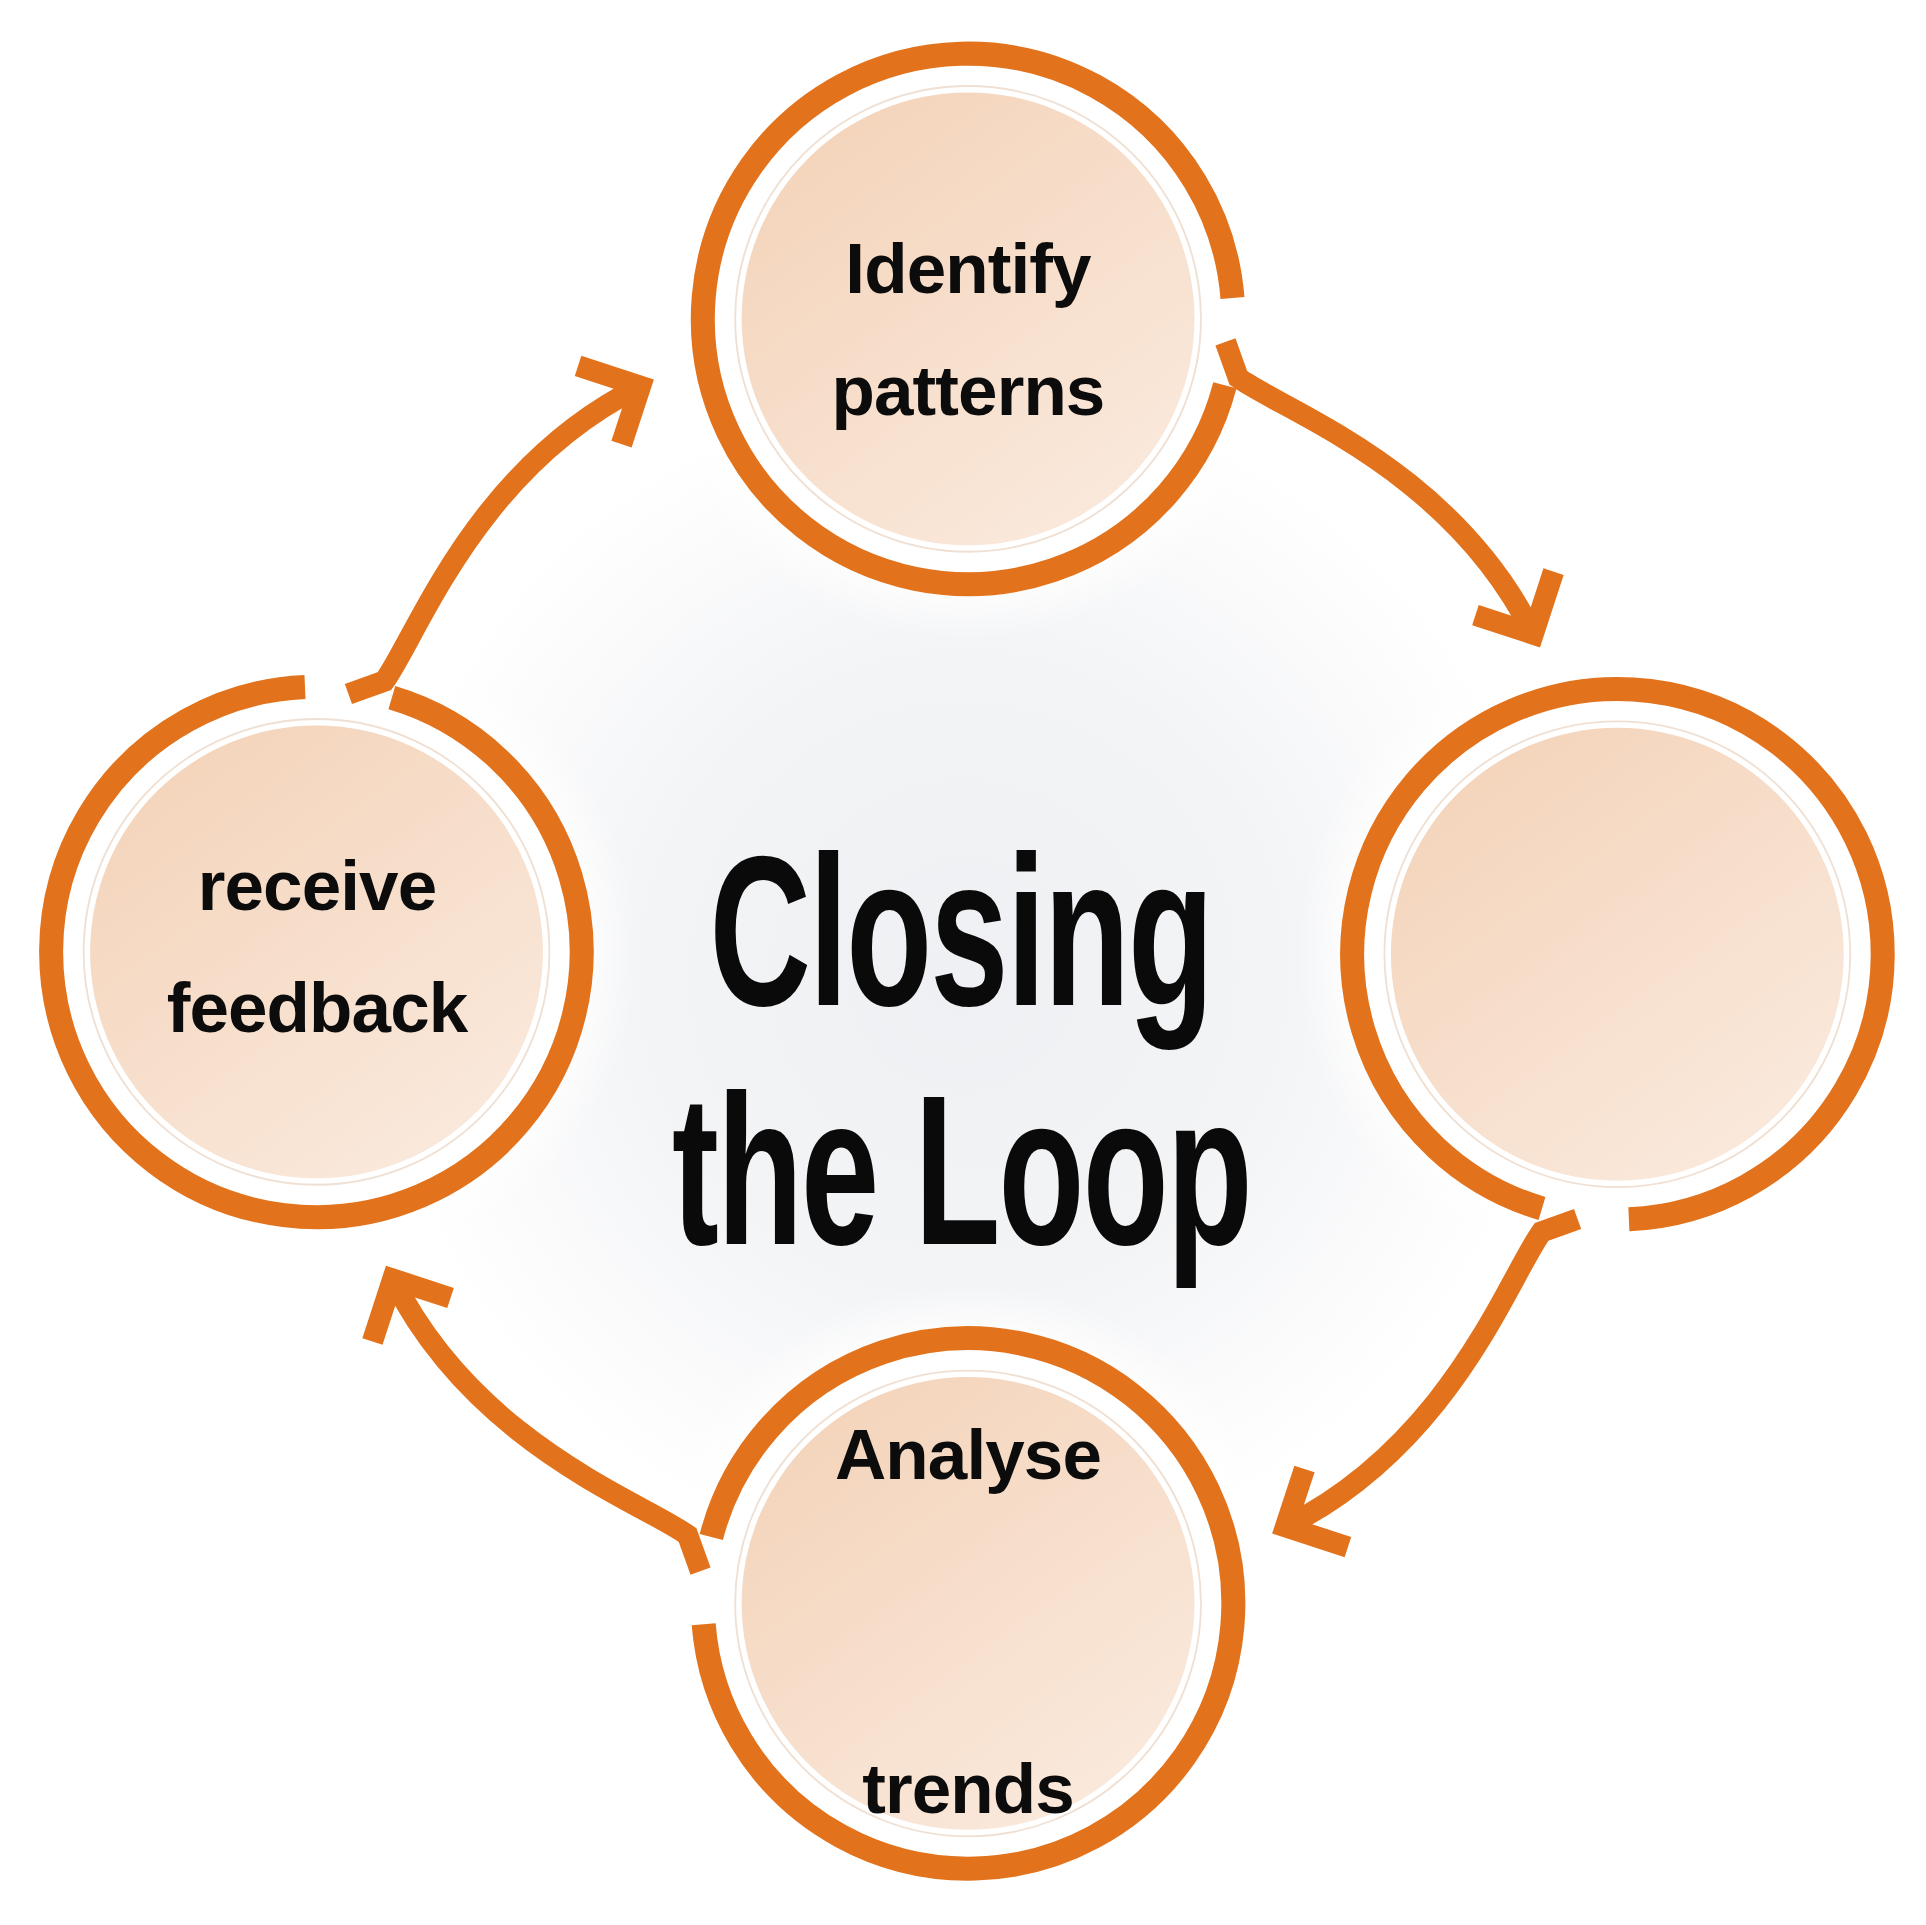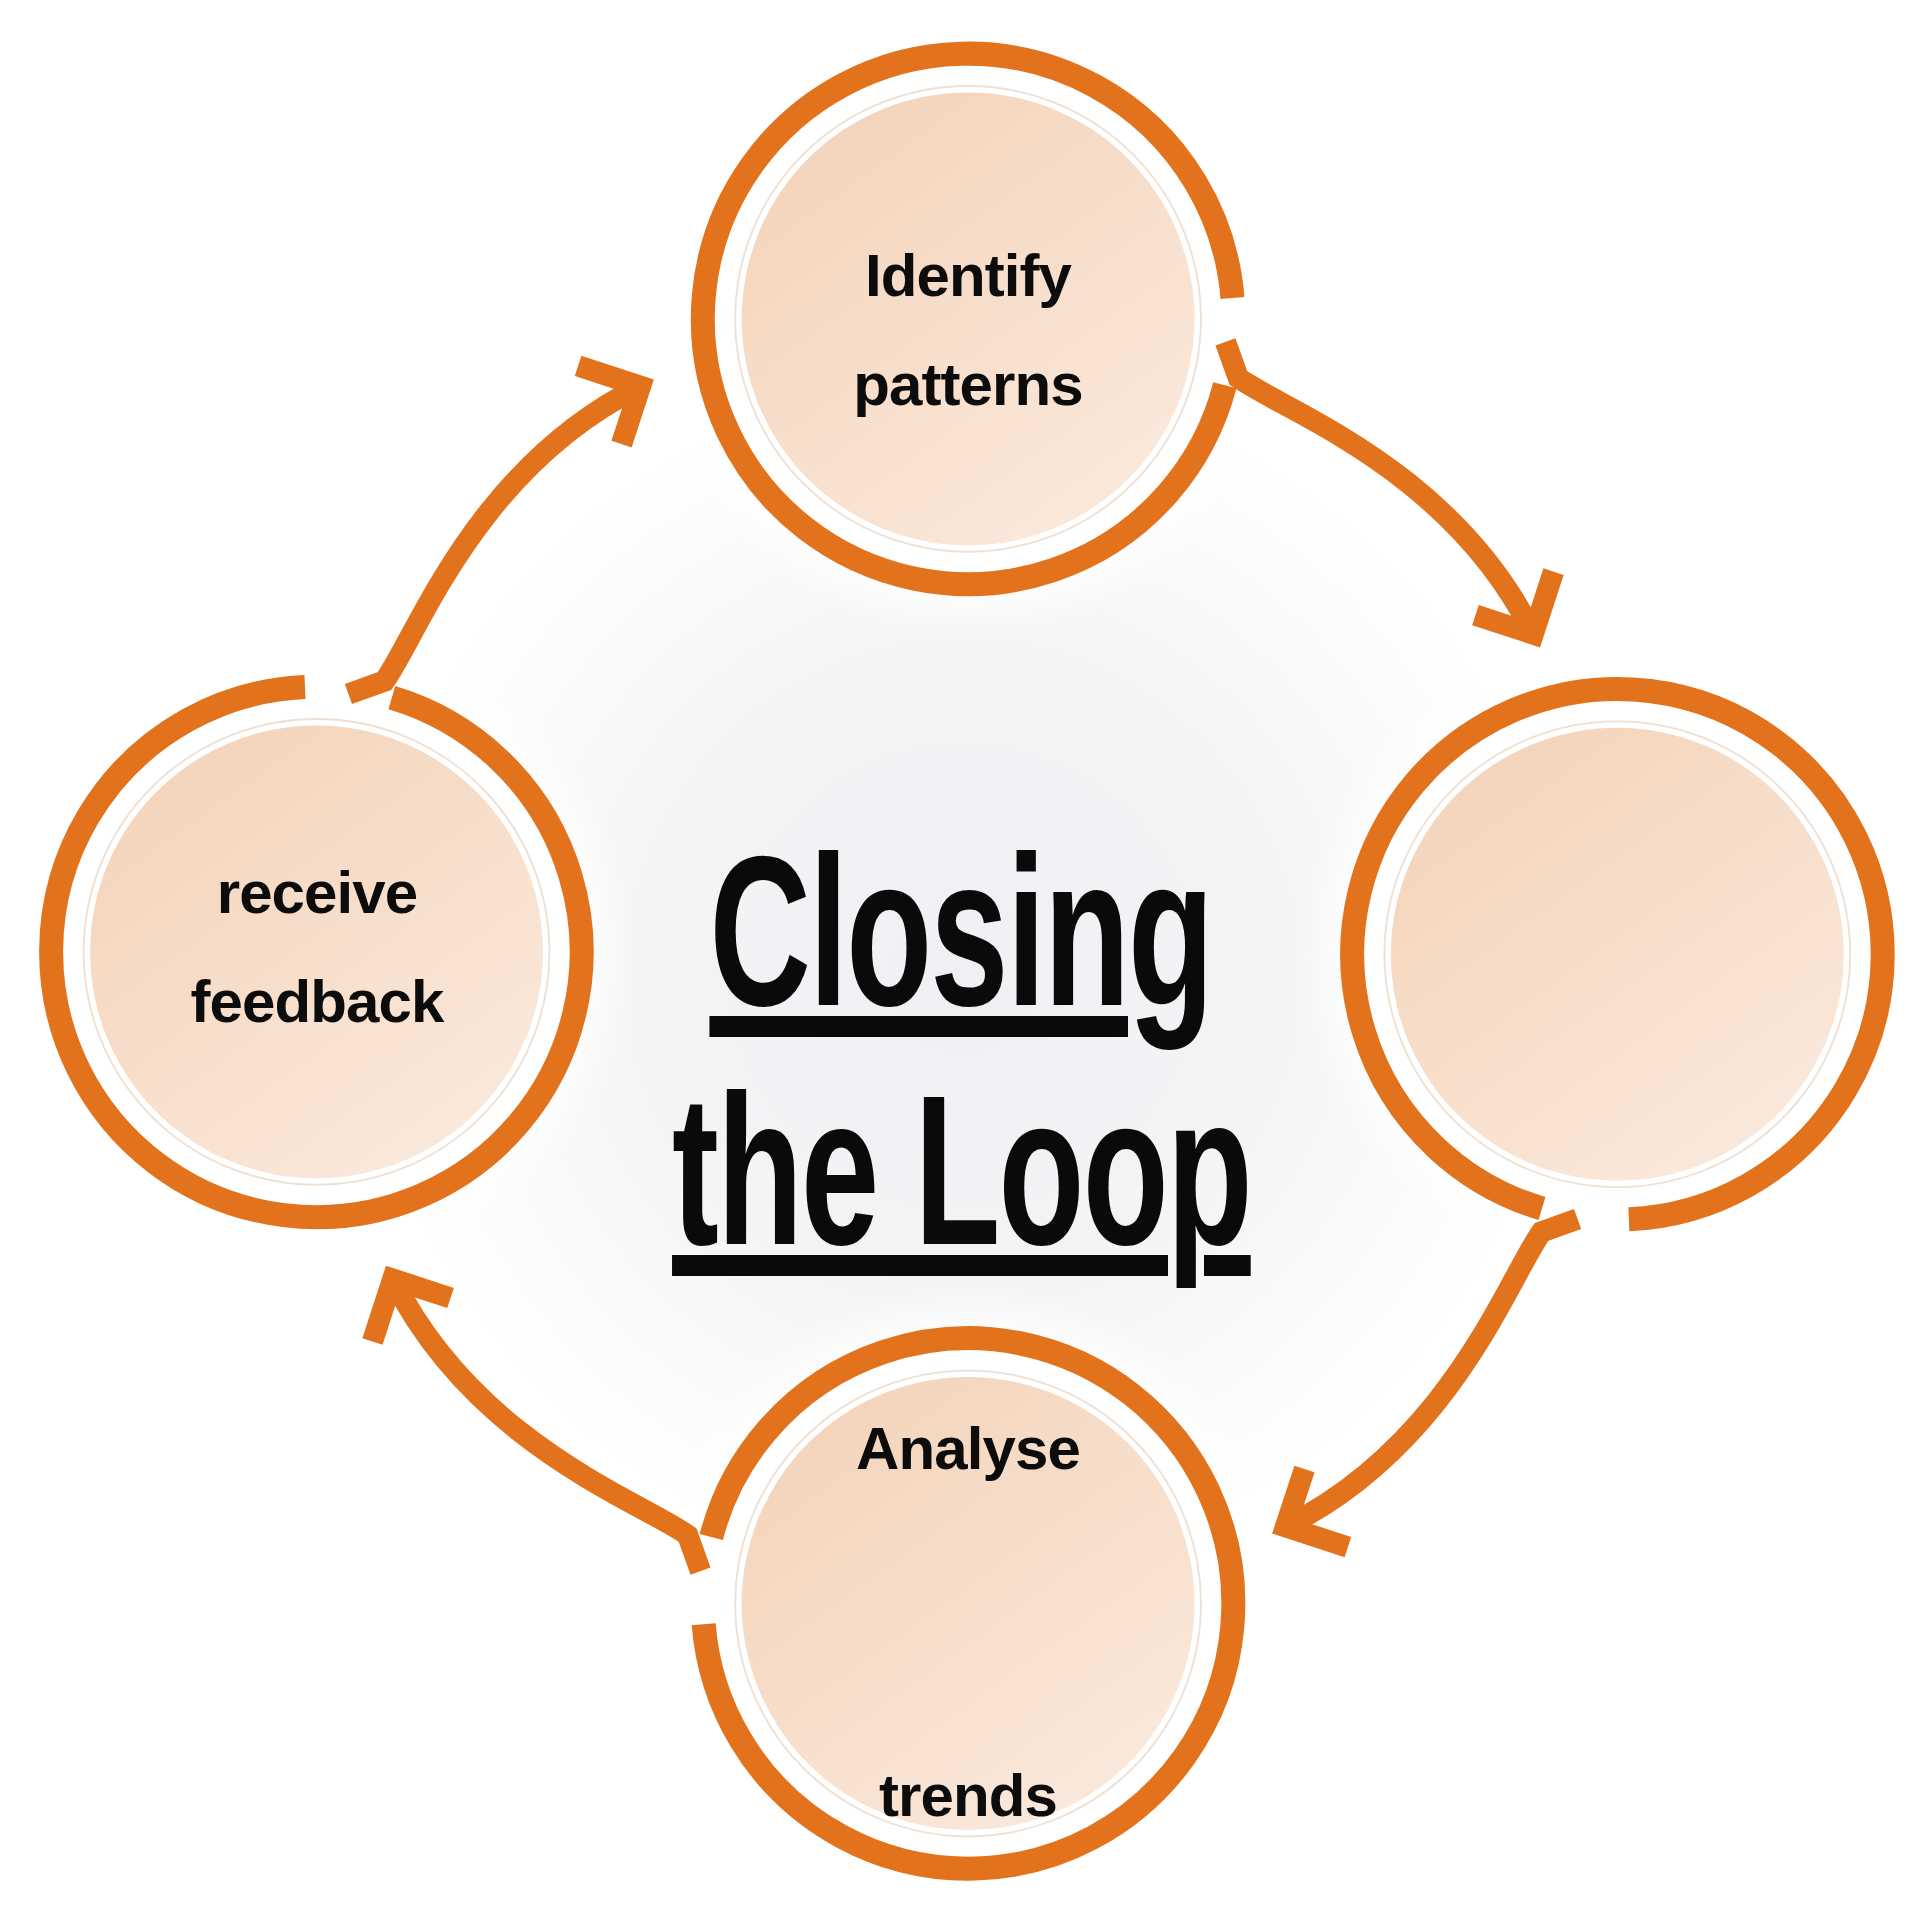--- a/index.html
+++ b/index.html
@@ -43,21 +43,21 @@
     position: absolute;
     width: 416px;
     height: 416px;
     display: flex;
     flex-direction: column;
     align-items: center;
     justify-content: center;
     text-align: center;
     color: #0c0c0c;
     font-weight: 700;
-    font-size: 60px;
+    font-size: 71px;
     line-height: 1.15;
     letter-spacing: -0.9px;
     gap: 40px;
   }
   .label span { display: block; }
   .title {
     position: absolute;
     left: 545px;
     top: 806px;
     width: 832px;
@@ -65,21 +65,20 @@
     display: flex;
     flex-direction: column;
     align-items: center;
     justify-content: center;
     text-align: center;
     color: #0a0a0a;
     font-weight: 700;
     font-size: 213px;
     line-height: 1.12;
     letter-spacing: -2.8px;
-    text-decoration: underline;
   }
   .title span {
     display: block;
     transform: scaleX(0.66);
     transform-origin: 50% 50%;
     white-space: nowrap;
   }
 </style>
 </head>
 <body>

